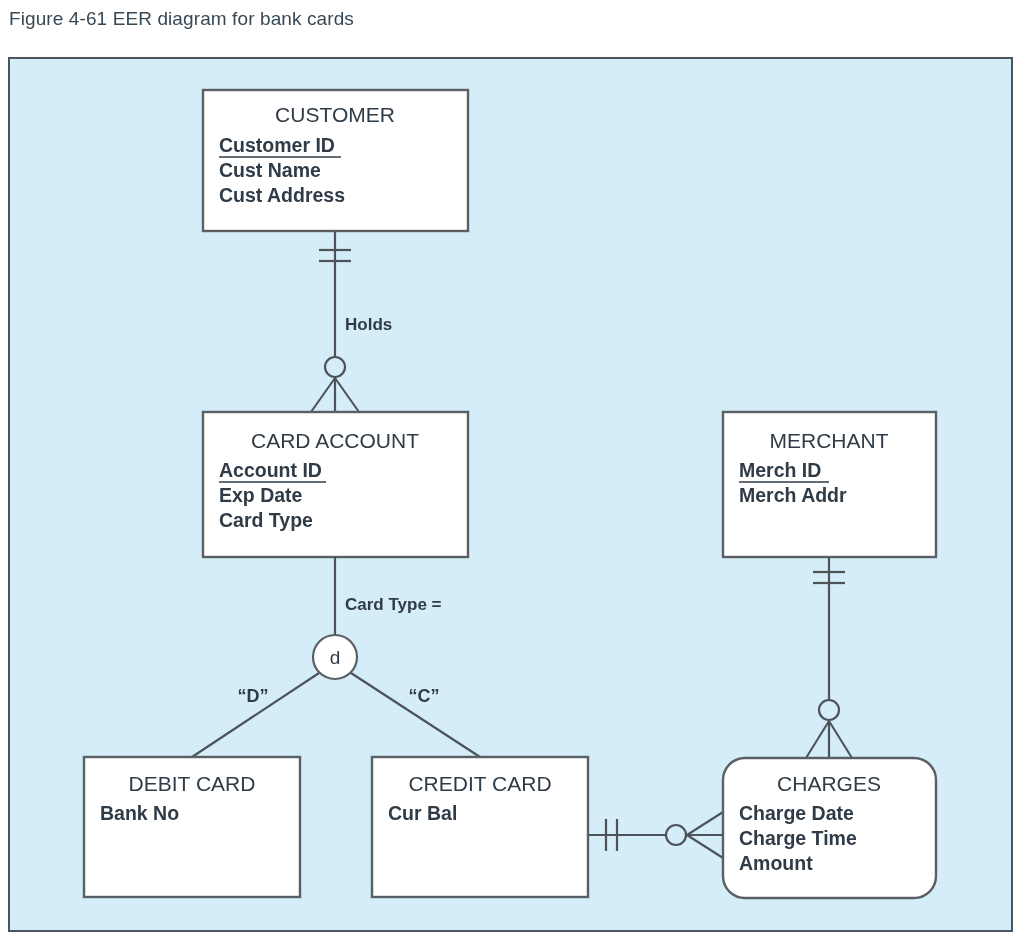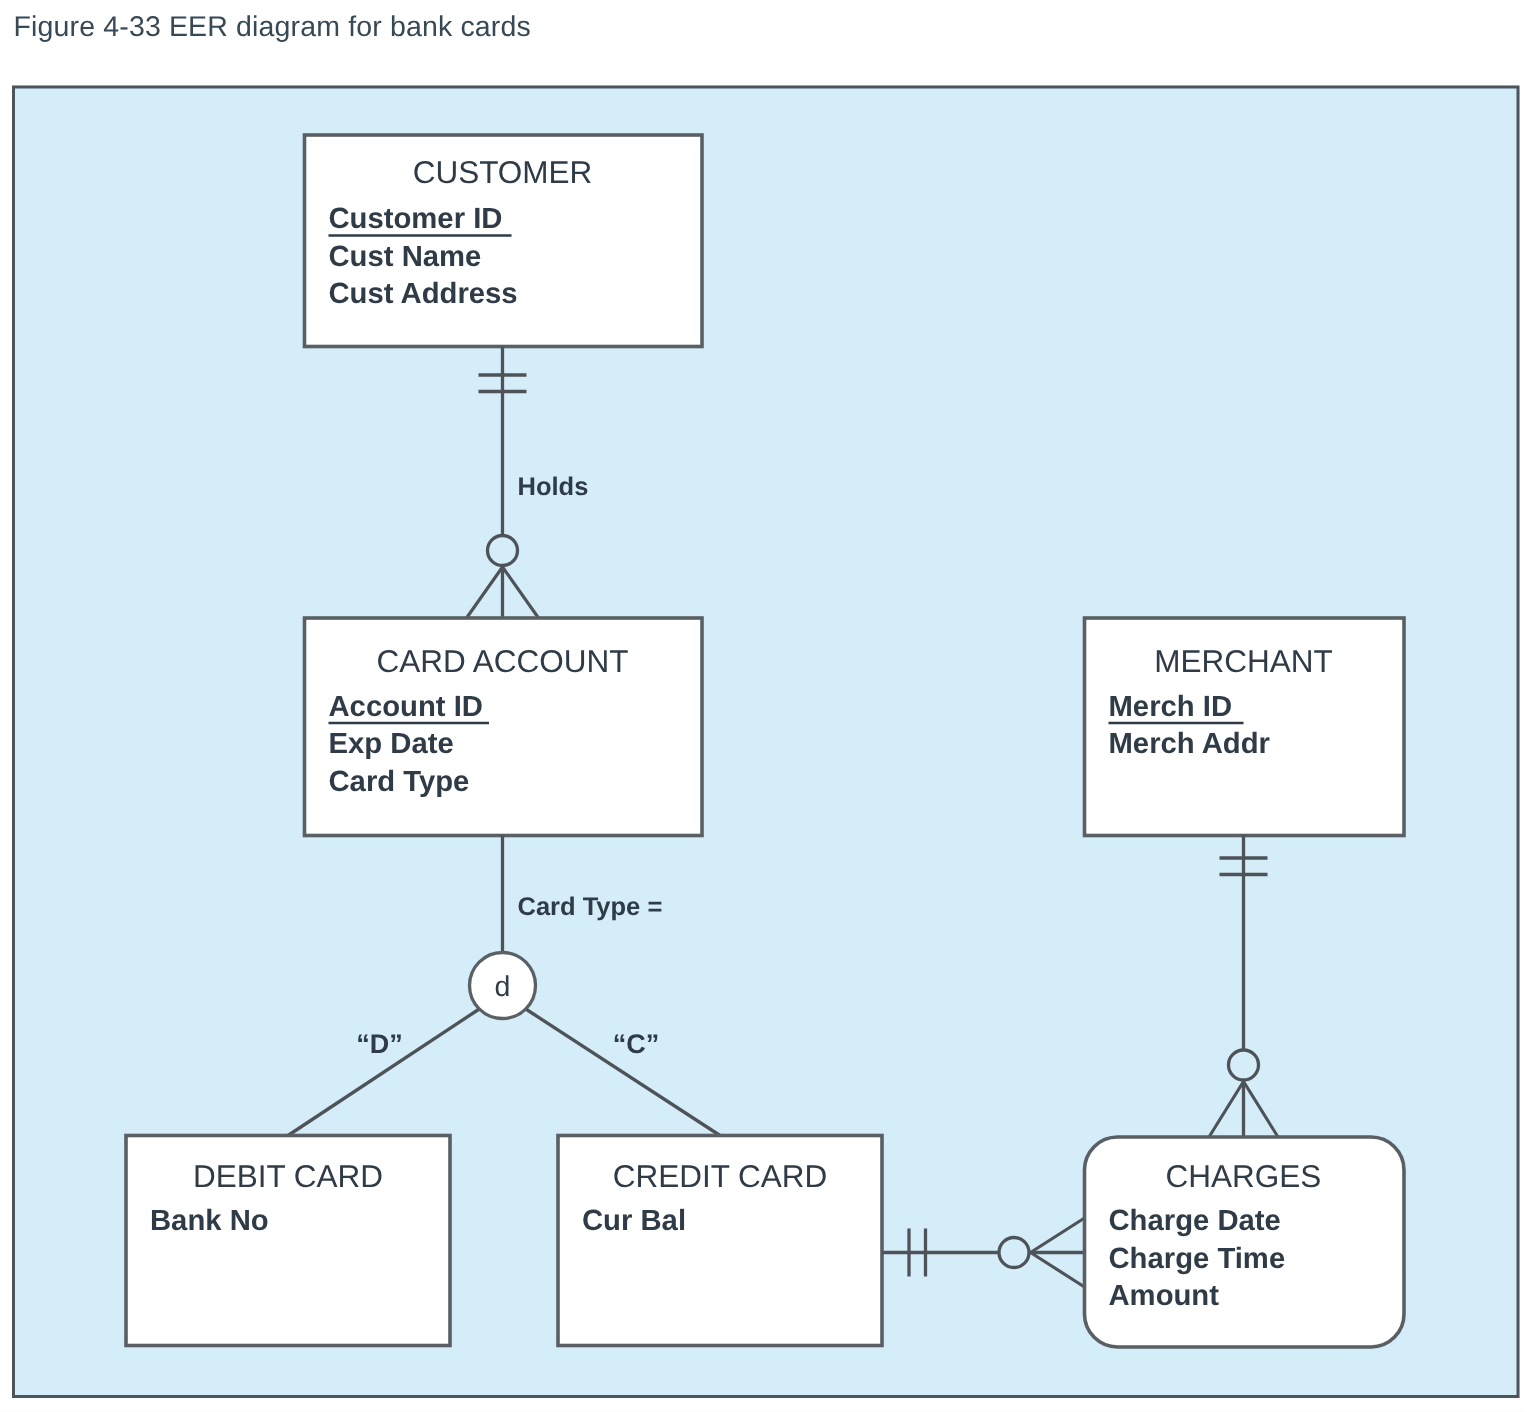--- a/index.html
+++ b/index.html
@@ -108,21 +108,21 @@
   .pk-underline {
     stroke: #2f3b46;
     stroke-width: 1.6;
   }
 </style>
 </head>
 <body>
 
 <div id="page">
 
-  <div class="figure-caption">Figure 4-33 EER diagram for bank cards</div>
+  <div class="figure-caption">Figure 4-61 EER diagram for bank cards</div>
 
   <div class="diagram-frame"></div>
 
   <svg class="diagram" viewBox="0 0 1024 941">
 
     <g>
       <rect class="ent-box" x="203" y="90" width="265" height="141"></rect>
       <text class="ent-title" x="335" y="122">CUSTOMER</text>
       <text class="ent-attr" x="219" y="152">Customer ID</text>
       <line class="pk-underline" x1="219" y1="157" x2="341" y2="157"></line>

